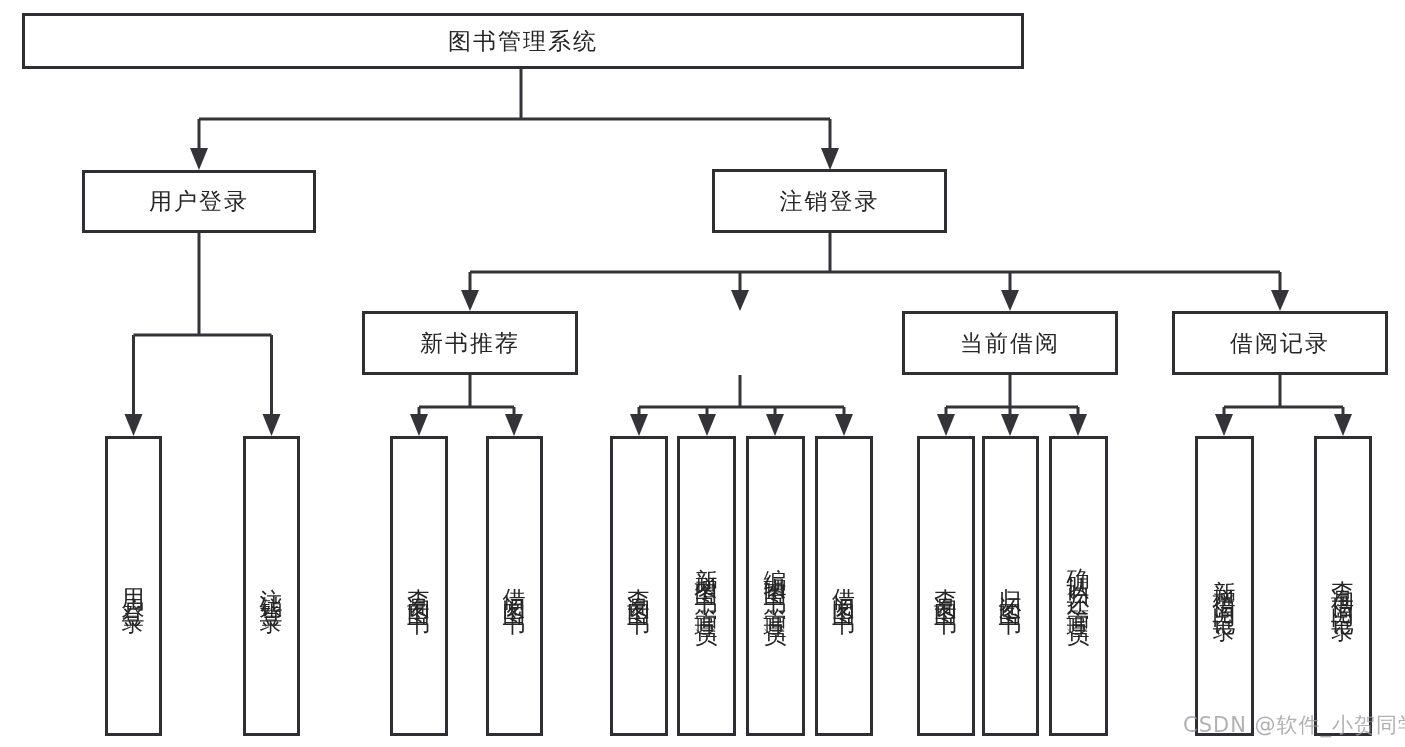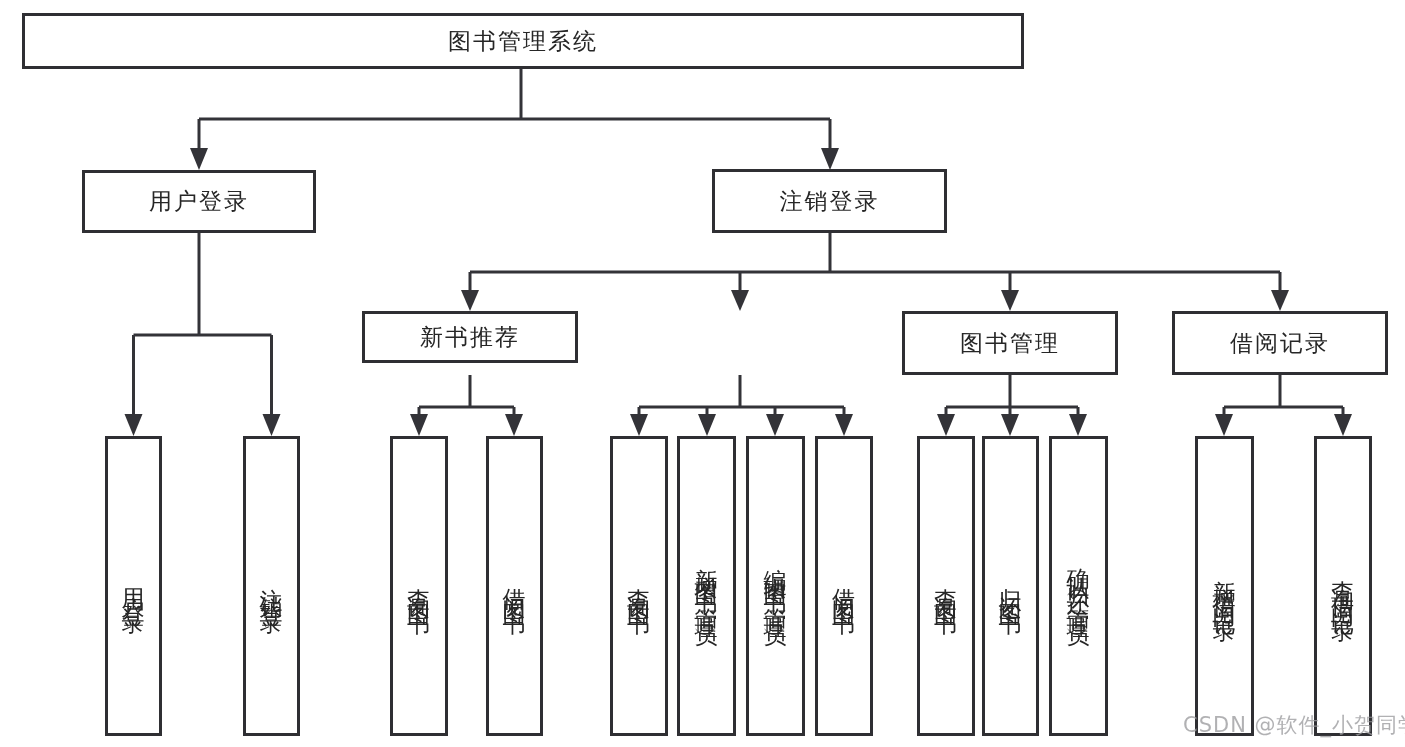--- a/index.html
+++ b/index.html
@@ -130,25 +130,25 @@
     <span>图书管理系统</span>
   </div>
 
   <div class="node hnode" style="left:82px; top:170px; width:234px; height:63px;">
     <span>用户登录</span>
   </div>
   <div class="node hnode" style="left:712px; top:169px; width:235px; height:64px;">
     <span>注销登录</span>
   </div>
 
-  <div class="node hnode" style="left:362px; top:311px; width:216px; height:52px;">
+  <div class="node hnode" style="left:362px; top:311px; width:216px; height:64px;">
     <span>新书推荐</span>
   </div>
   <div class="node hnode" style="left:902px; top:311px; width:216px; height:64px;">
-    <span>图书管理</span>
+    <span>当前借阅</span>
   </div>
   <div class="node hnode" style="left:1172px; top:311px; width:216px; height:64px;">
     <span>借阅记录</span>
   </div>
 
   <div class="node vnode" style="left:105px; top:436px; width:57px; height:300px;">
     <span class="vtext">用户登录</span>
   </div>
   <div class="node vnode" style="left:243px; top:436px; width:57px; height:300px;">
     <span class="vtext">注销登录</span>

